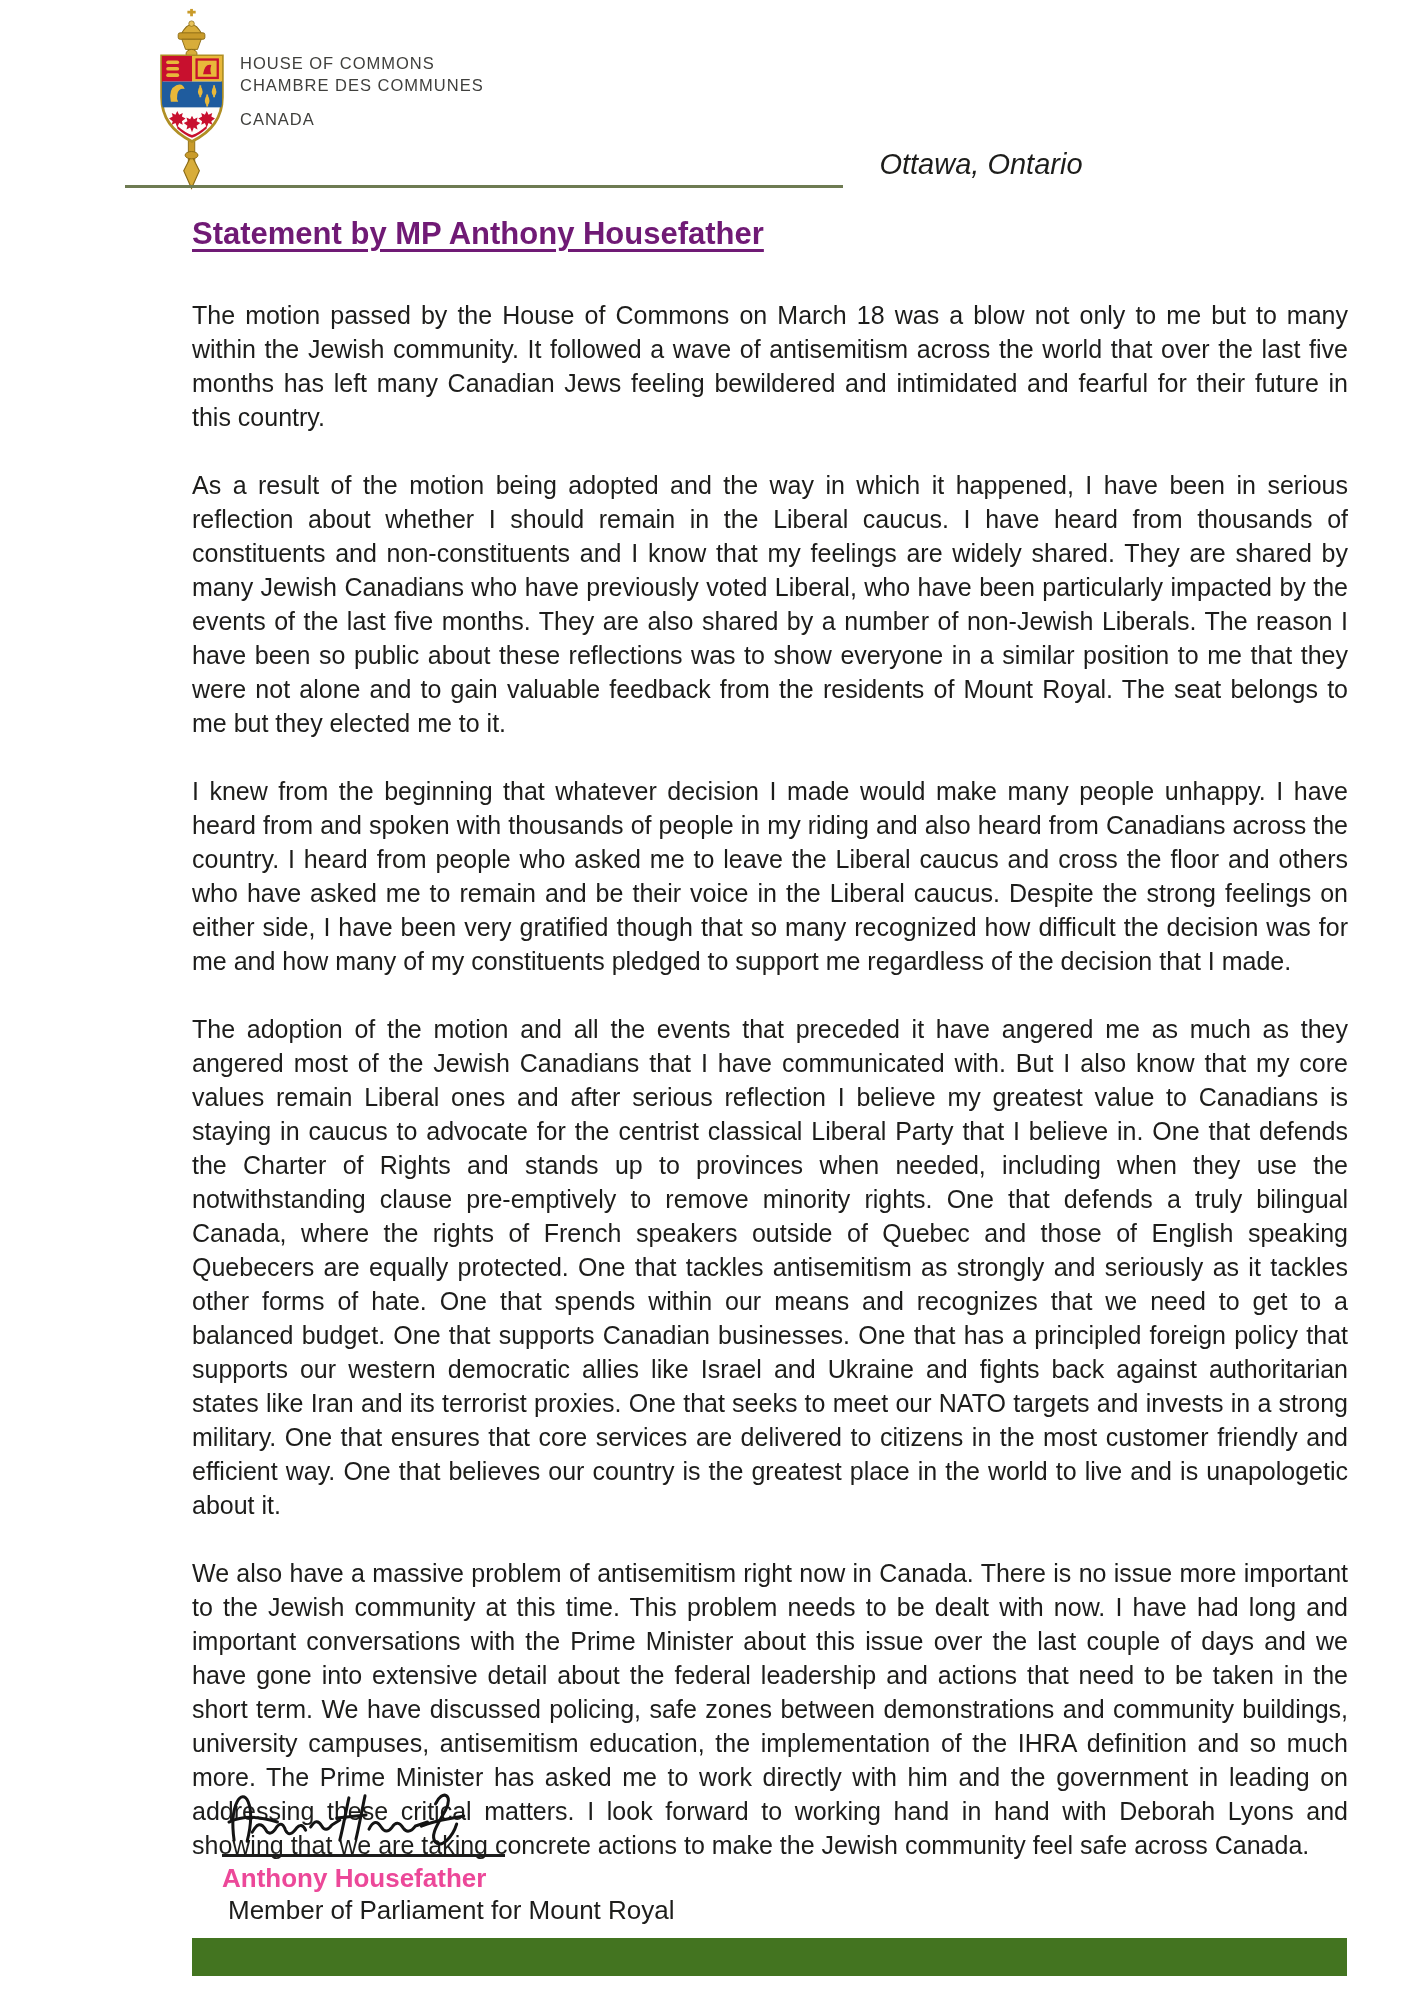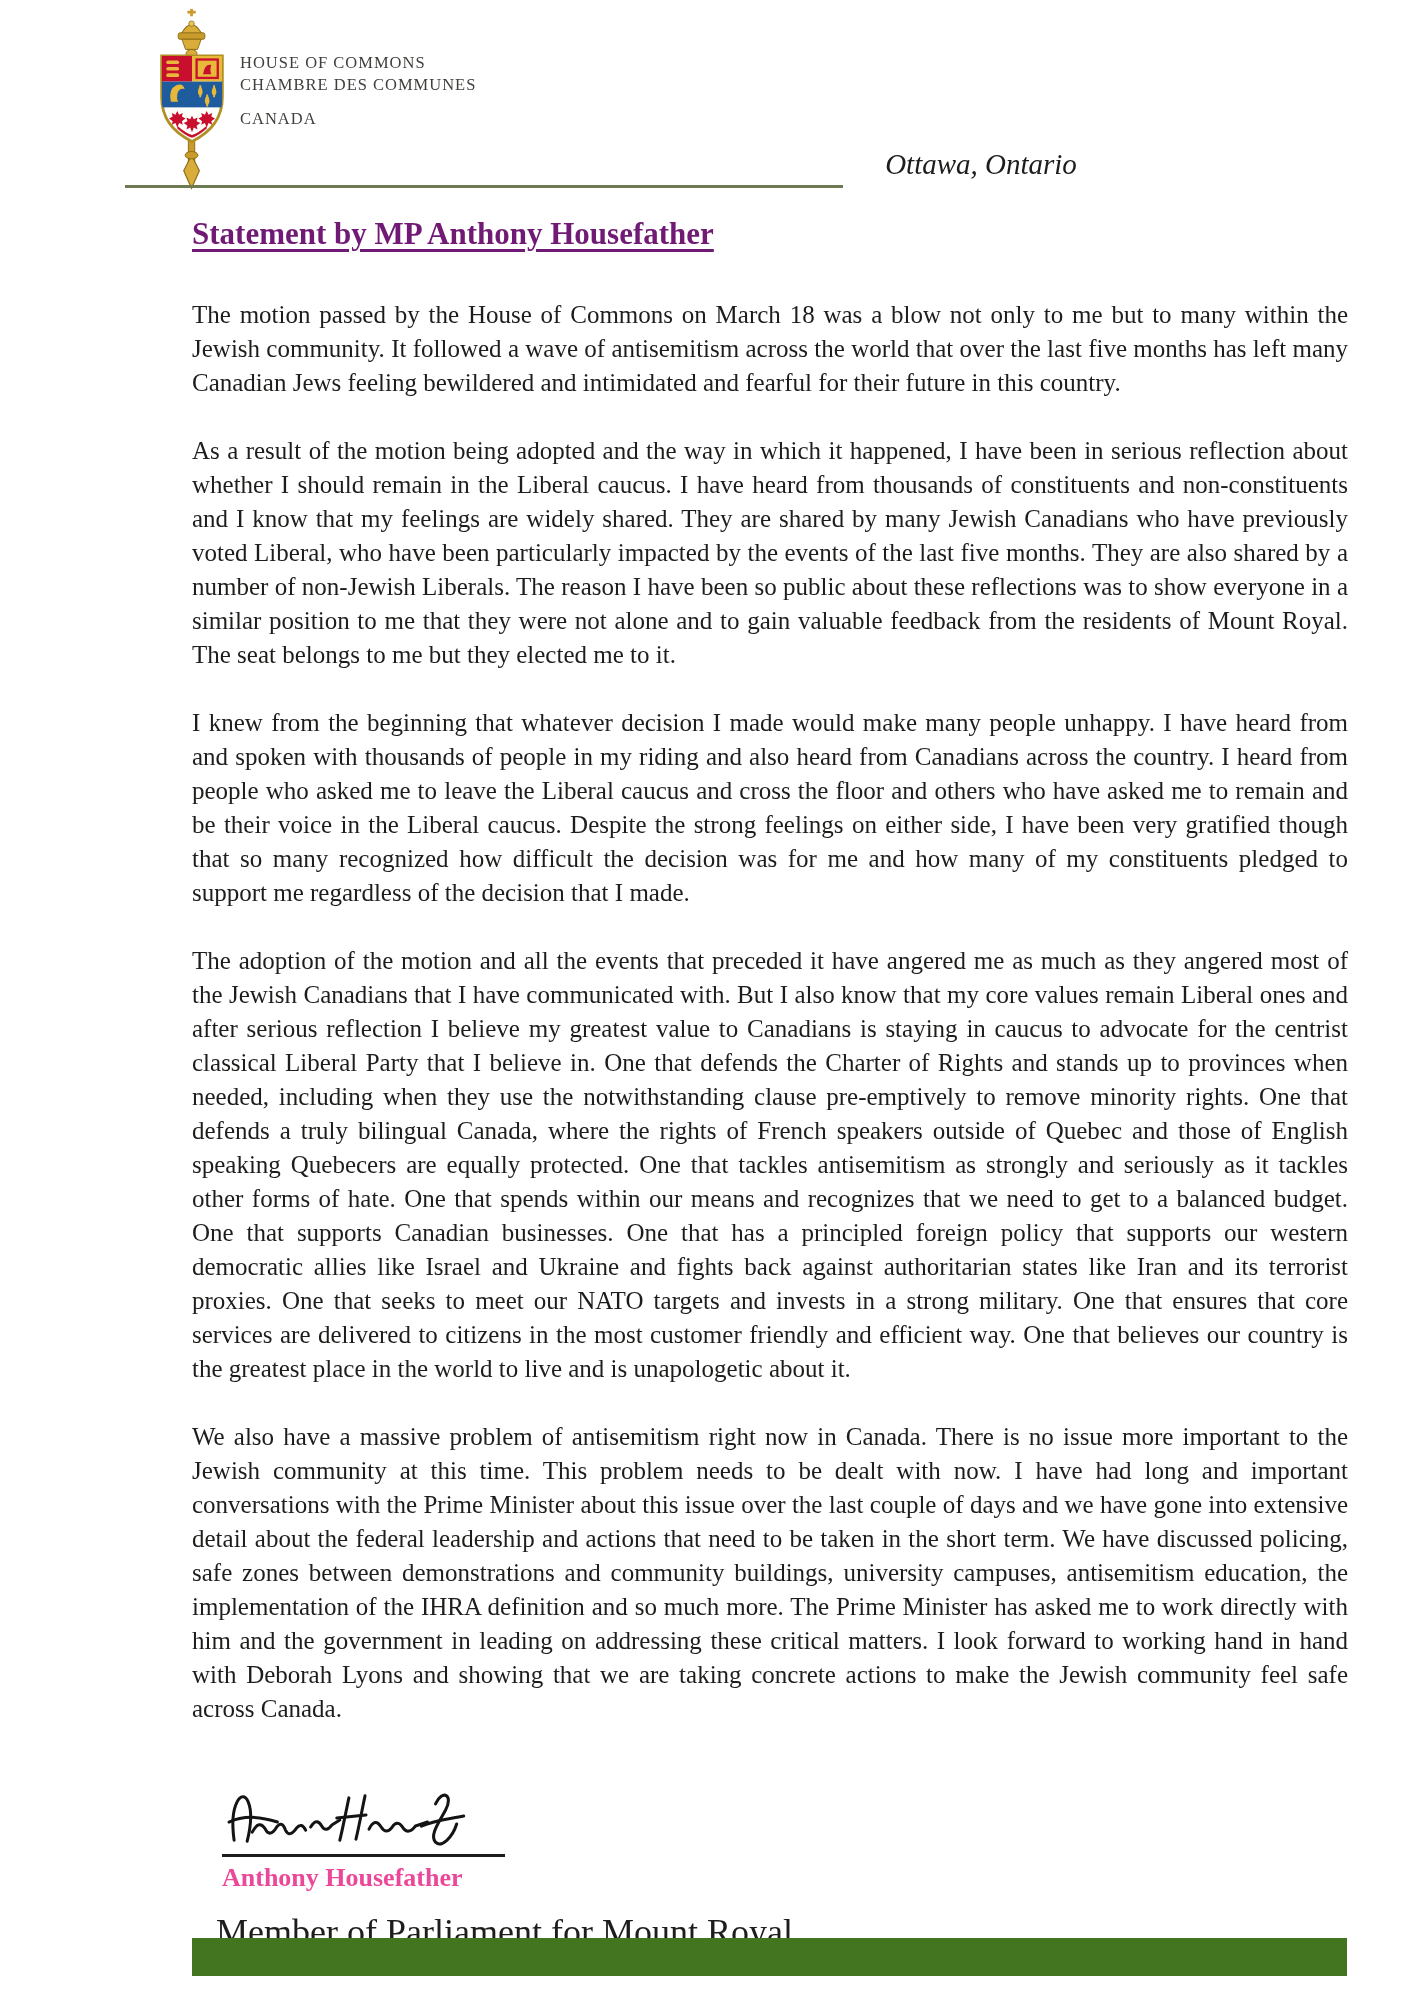--- a/index.html
+++ b/index.html
@@ -1,20 +1,20 @@
 <!DOCTYPE html>
 <html><head>
 <meta charset="utf-8">
 <style>
   html,body{margin:0;padding:0;background:#ffffff;}
   .page{
     position:relative;
     width:1414px;height:1976px;
     background:#ffffff;
-    font-family:Liberation Serif, serif;
+    font-family:Liberation Sans, sans-serif;
     color:#1f1f1d;
     overflow:hidden;
   }
   
   .crest{position:absolute;left:150px;top:8px;width:84px;height:184px;}
   .org-block{
     position:absolute;left:240px;top:52px;
     font-size:16.5px;line-height:22px;letter-spacing:1px;
     color:#3f3f3c;
   }
@@ -41,22 +41,22 @@
   }
   .body p{margin:0 0 34px 0;}
   
   .sig-image{position:absolute;left:222px;top:1780px;width:282px;height:74px;}
   .sig-line{position:absolute;left:222px;top:1854px;width:283px;border-top:3px solid #1c1c1c;}
   .sig-name{
     position:absolute;left:222px;top:1862px;
     font-size:26px;font-weight:bold;color:#ec4899;line-height:32px;
   }
   .sig-role{
-    position:absolute;left:216px;top:1894px;
-    font-size:36px;color:#1d1d1b;line-height:32px;margin-top:22px;
+    position:absolute;left:228px;top:1894px;
+    font-size:26px;color:#1d1d1b;line-height:32px;
   }
   
   .footer-bar{position:absolute;left:192px;top:1938px;width:1155px;height:54px;}
 </style>
 </head>
 <body>
 
 <div class="page">
 
   <svg class="crest" viewBox="0 0 90 200" xmlns="http://www.w3.org/2000/svg">

